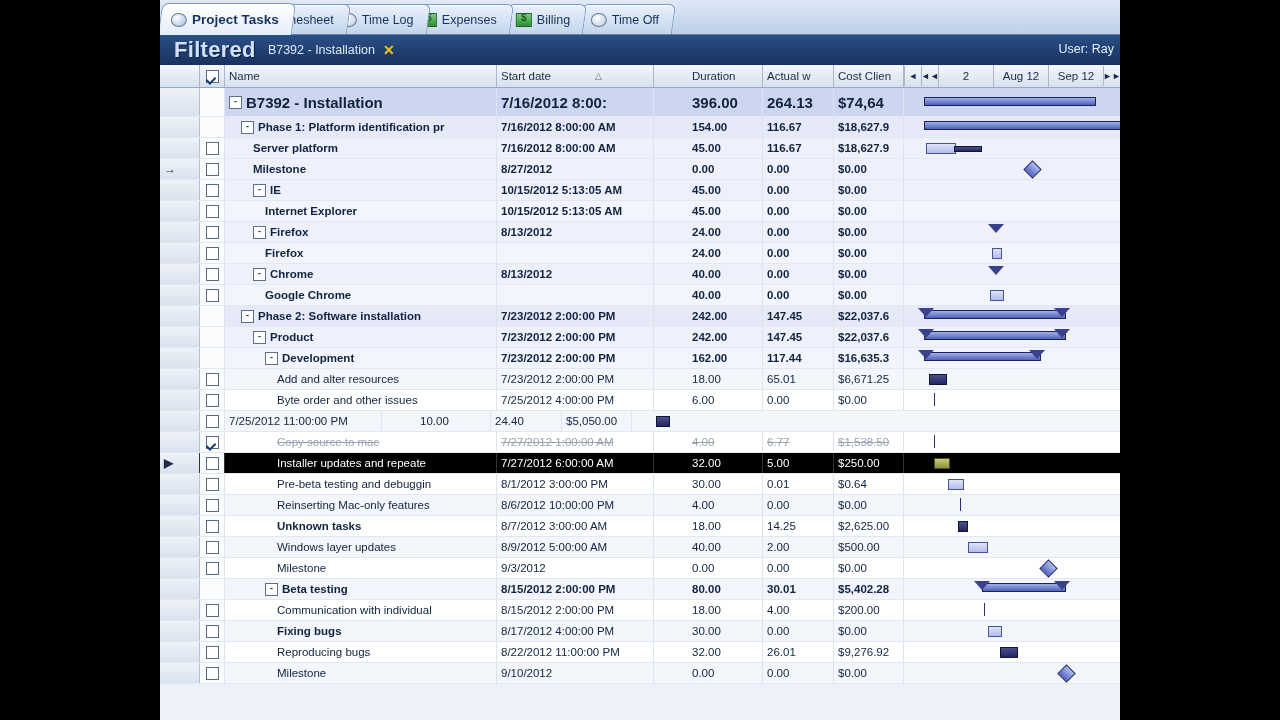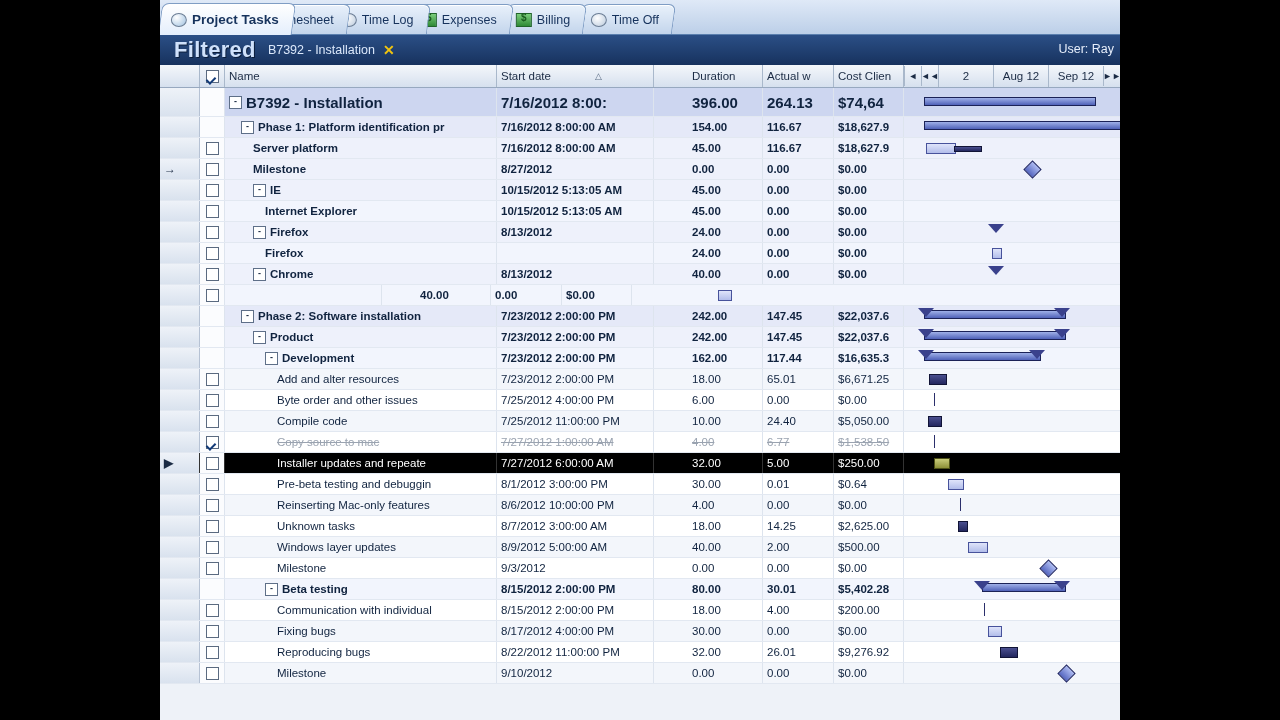--- a/index.html
+++ b/index.html
@@ -488,20 +488,23 @@
           <div class="cell c-cost">$0.00</div>
           <div class="gantt">
             <div class="capdown" style="left: 84px;"></div>
           </div>
         </div>
         <div class="row lvl3">
           <div class="cell c-handle"></div>
           <div class="cell c-check">
             <span class="chkbox"></span>
           </div>
+          <div class="cell c-name namecell" style="padding-left: 40px;">
+            <span>Google Chrome</span>
+          </div>
           <div class="cell c-start"></div>
           <div class="cell c-dur">40.00</div>
           <div class="cell c-act">0.00</div>
           <div class="cell c-cost">$0.00</div>
           <div class="gantt">
             <div class="bar light" style="left: 86px; width: 12px;"></div>
           </div>
         </div>
         <div class="row lvl1">
           <div class="cell c-handle"></div>
@@ -584,23 +587,20 @@
           <div class="cell c-cost">$0.00</div>
           <div class="gantt">
             <div class="tick" style="left: 30px;"></div>
           </div>
         </div>
         <div class="row lvl4 alt">
           <div class="cell c-handle"></div>
           <div class="cell c-check">
             <span class="chkbox"></span>
           </div>
-          <div class="cell c-name namecell" style="padding-left: 52px;">
-            <span>Compile code</span>
-          </div>
           <div class="cell c-start">7/25/2012 11:00:00 PM</div>
           <div class="cell c-dur">10.00</div>
           <div class="cell c-act">24.40</div>
           <div class="cell c-cost">$5,050.00</div>
           <div class="gantt">
             <div class="bar dark" style="left: 24px; width: 12px;"></div>
           </div>
         </div>
         <div class="row lvl4 strike">
           <div class="cell c-handle"></div>
@@ -666,21 +666,21 @@
           <div class="cell c-cost">$0.00</div>
           <div class="gantt">
             <div class="tick" style="left: 56px;"></div>
           </div>
         </div>
         <div class="row lvl4">
           <div class="cell c-handle"></div>
           <div class="cell c-check">
             <span class="chkbox"></span>
           </div>
-          <div class="cell c-name namecell" style="padding-left: 52px;">
+          <div class="cell c-name namecell" style="padding-left: 52px; font-weight: bold;">
             <span>Unknown tasks</span>
           </div>
           <div class="cell c-start">8/7/2012 3:00:00 AM</div>
           <div class="cell c-dur">18.00</div>
           <div class="cell c-act">14.25</div>
           <div class="cell c-cost">$2,625.00</div>
           <div class="gantt">
             <div class="bar dark" style="left: 54px; width: 8px;"></div>
           </div>
         </div>
@@ -747,21 +747,21 @@
           <div class="cell c-cost">$200.00</div>
           <div class="gantt">
             <div class="tick" style="left: 80px;"></div>
           </div>
         </div>
         <div class="row lvl4 alt">
           <div class="cell c-handle"></div>
           <div class="cell c-check">
             <span class="chkbox"></span>
           </div>
-          <div class="cell c-name namecell" style="padding-left: 52px;">
+          <div class="cell c-name namecell" style="padding-left: 52px; font-weight: bold;">
             <span>Fixing bugs</span>
           </div>
           <div class="cell c-start">8/17/2012 4:00:00 PM</div>
           <div class="cell c-dur">30.00</div>
           <div class="cell c-act">0.00</div>
           <div class="cell c-cost">$0.00</div>
           <div class="gantt">
             <div class="bar light" style="left: 84px; width: 12px;"></div>
           </div>
         </div>

